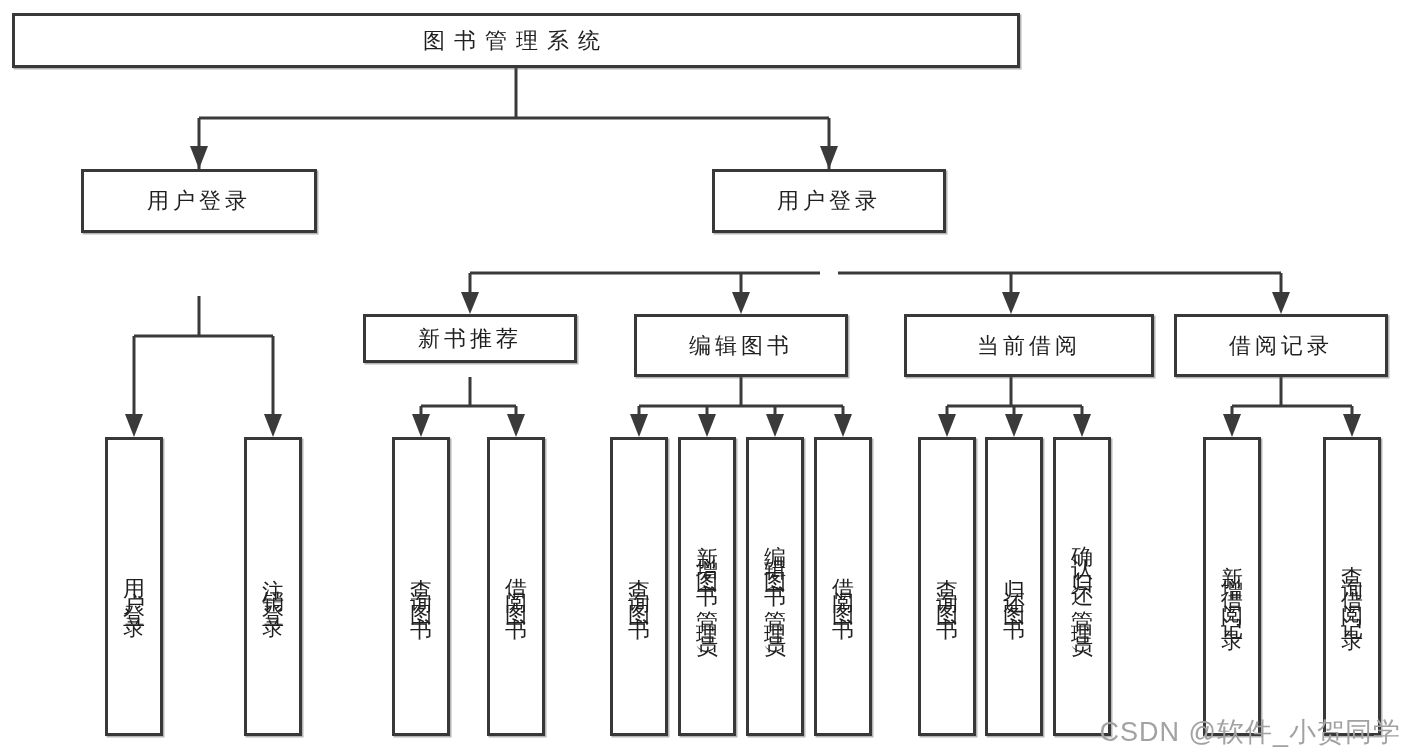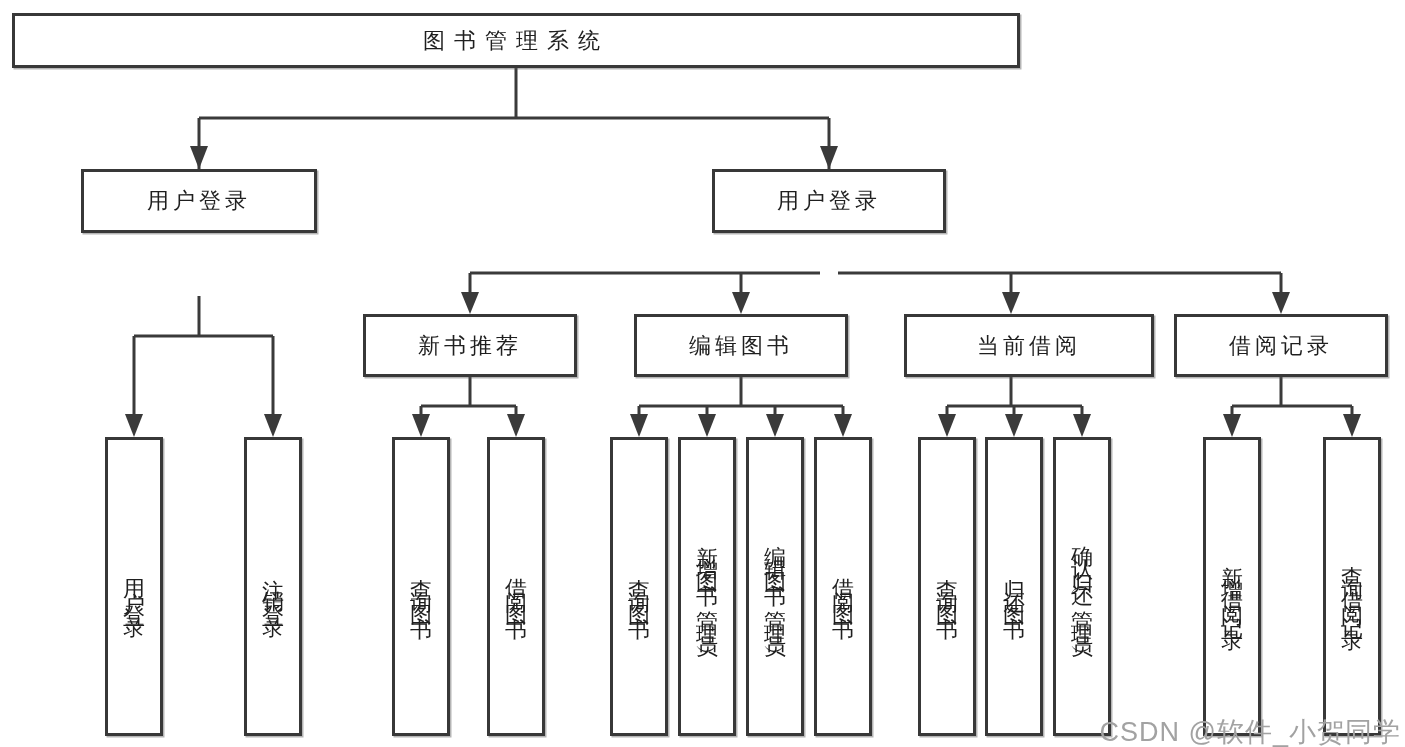--- a/index.html
+++ b/index.html
@@ -120,21 +120,21 @@
     <span>图书管理系统</span>
   </div>
 
   <div class="node hbox" style="left:81px; top:169px; width:236px; height:64px;">
     <span>用户登录</span>
   </div>
   <div class="node hbox" style="left:712px; top:169px; width:234px; height:64px;">
     <span>用户登录</span>
   </div>
 
-  <div class="node hbox" style="left:363px; top:314px; width:214px; height:63px;">
+  <div class="node hbox" style="left:363px; top:314px; width:214px; height:49px;">
     <span>新书推荐</span>
   </div>
   <div class="node hbox" style="left:634px; top:314px; width:214px; height:63px;">
     <span>编辑图书</span>
   </div>
   <div class="node hbox" style="left:904px; top:314px; width:250px; height:63px;">
     <span>当前借阅</span>
   </div>
   <div class="node hbox" style="left:1174px; top:314px; width:214px; height:63px;">
     <span>借阅记录</span>

